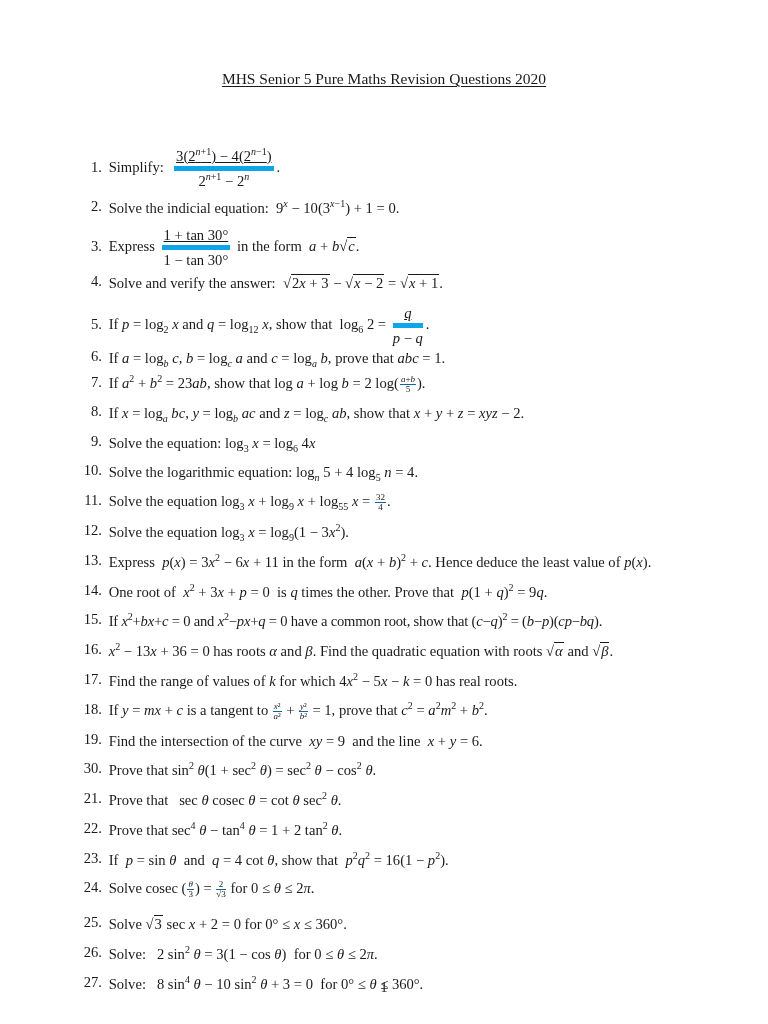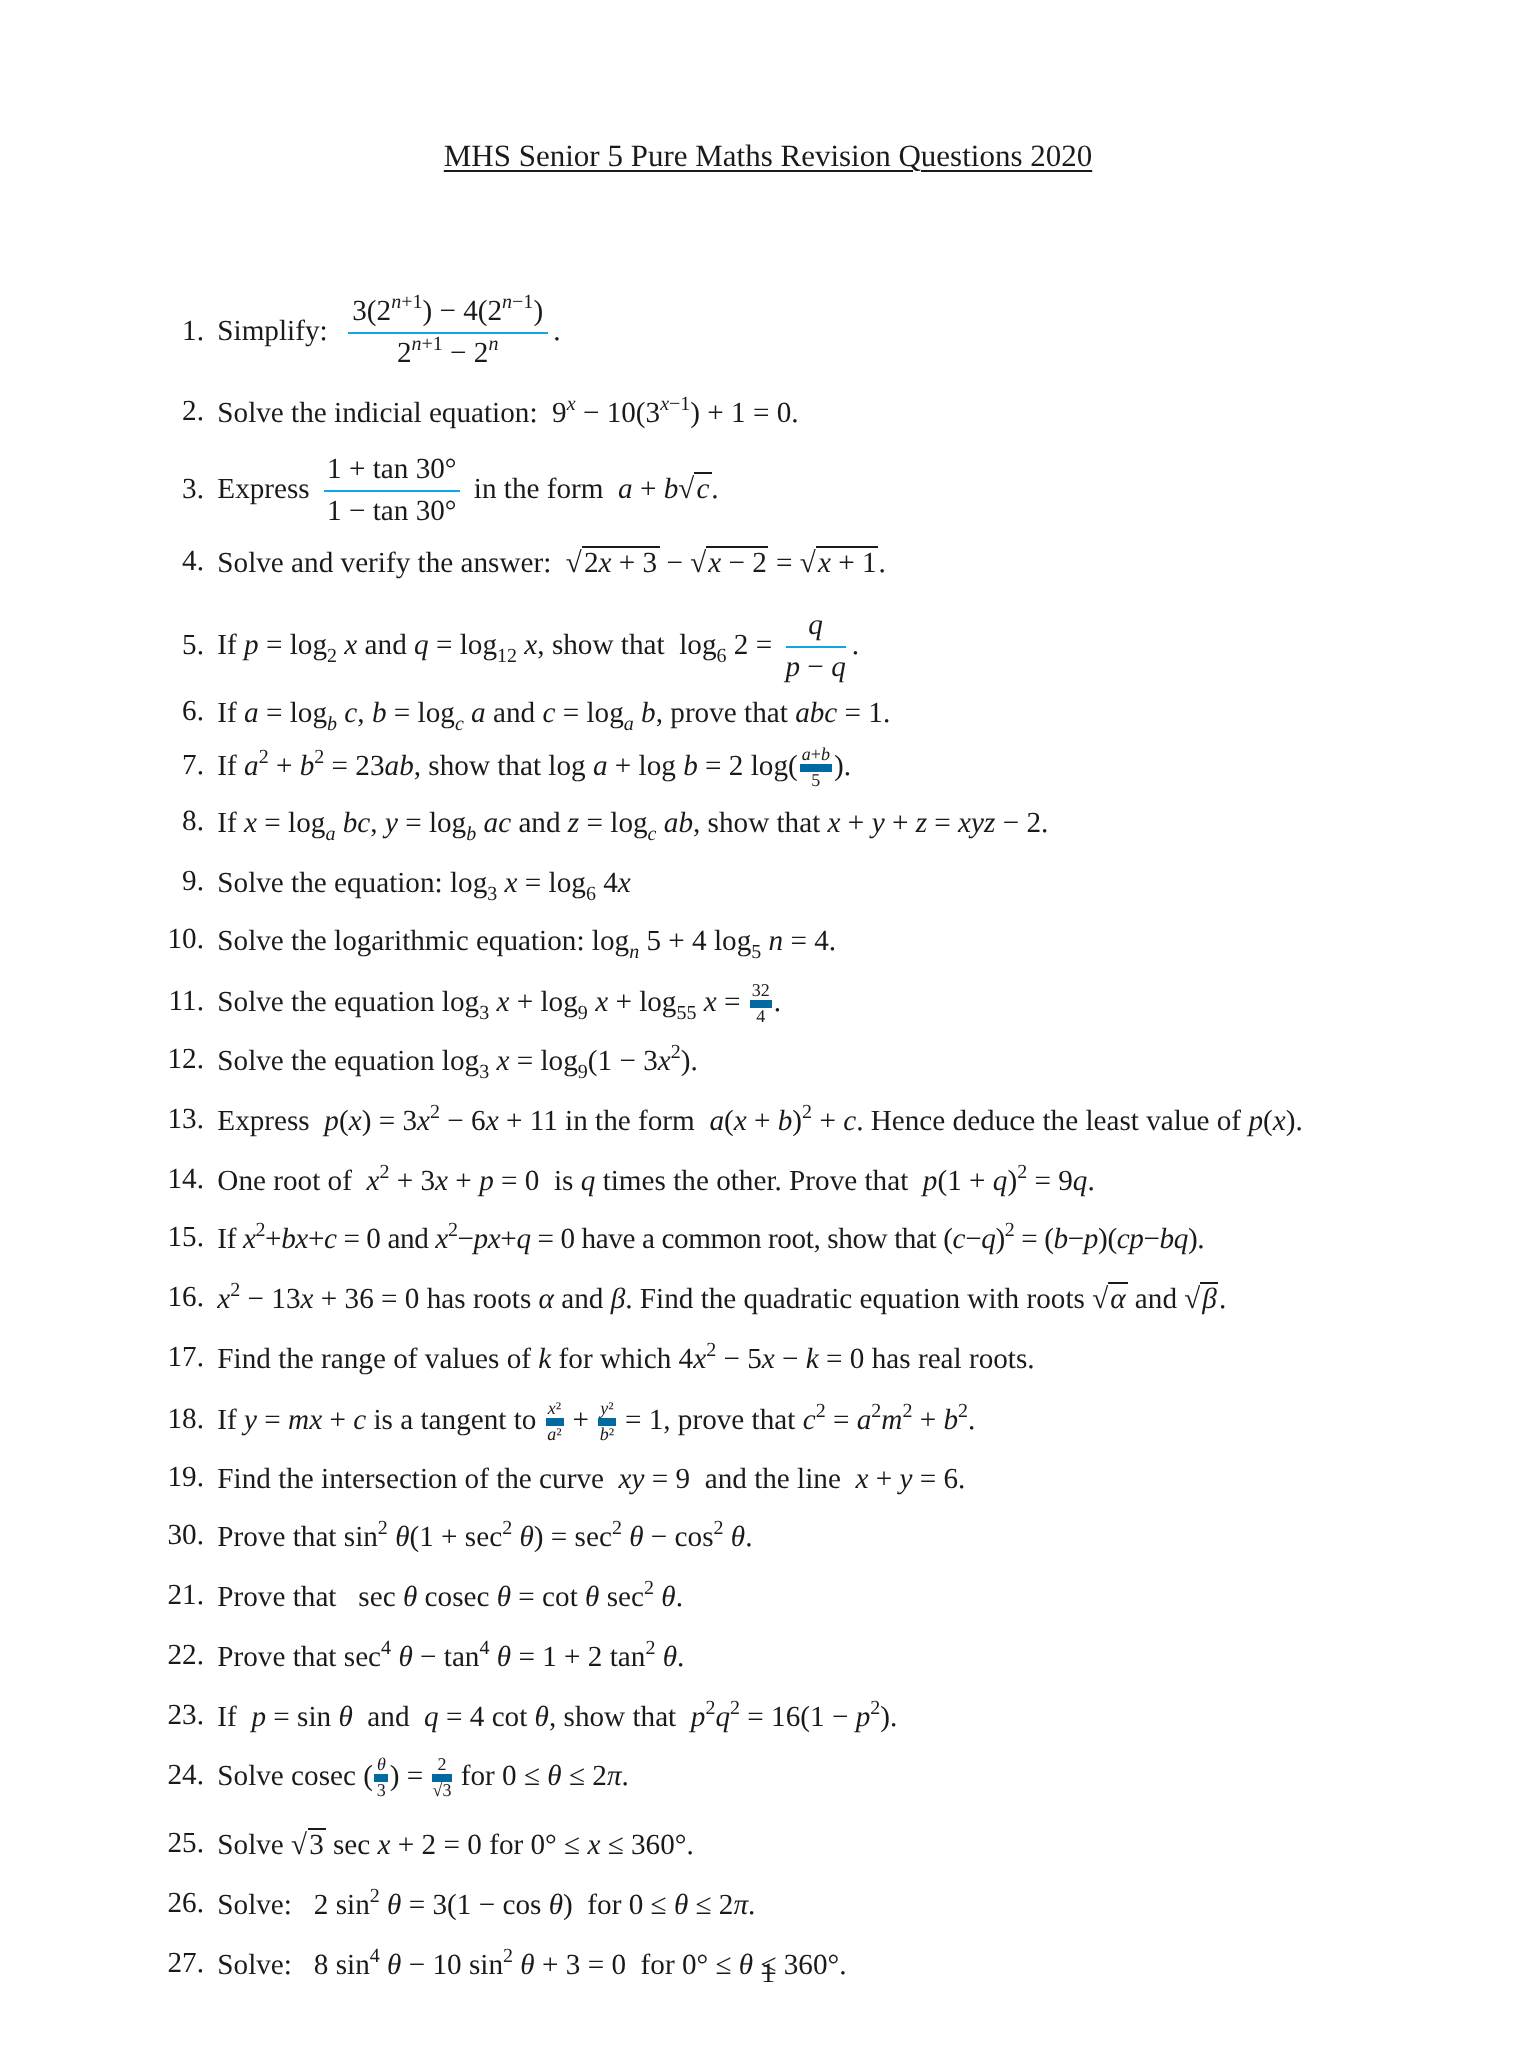--- a/index.html
+++ b/index.html
@@ -5,24 +5,24 @@
   html, body { margin: 0; padding: 0; background: #ffffff; }
   body { width: 768px; height: 1024px; position: relative; overflow: hidden;
          font-family: "DejaVu Serif", "Liberation Serif", serif; color: #1a1a1a; }
   .title { position: absolute; top: 70px; left: 0; width: 768px; text-align: center;
            font-family: "Liberation Serif", serif; font-size: 15.5px; text-decoration: underline; text-underline-offset: 2px; }
   .q { position: absolute; left: 76px; font-family: "Liberation Serif", serif; font-size: 14.6px; white-space: nowrap; line-height: 18px; margin-top: 44px; }
   .q .num { display: inline-block; width: 26px; text-align: right; margin-right: 3px; }
   .q .txt { display: inline-block; vertical-align: middle; }
   .m { font-style: italic; }
   .frac { display: inline-block; vertical-align: middle; text-align: center; margin: 0 3px; }
-  .frac .n { display: block; padding: 0 2px 1px; border-bottom: 1px solid #0ea5e9; }
+  .frac .n { display: block; padding: 0 2px 1px; border-bottom: 5px solid #0ea5e9; text-decoration: underline; }
   .frac .d { display: block; padding-top: 1px; }
   .sfrac { display: inline-block; vertical-align: middle; text-align: center; font-size: 9px; line-height: 9px; margin: 0 1px; }
-  .sfrac .n { display: block; border-bottom: 4px solid #0369a1; padding: 0 1px; }
+  .sfrac .n { display: block; border-bottom: 1px solid #0369a1; padding: 0 1px; }
   .sfrac .d { display: block; }
   sub, sup { font-size: 10px; line-height: 0; }
   .sqrt { border-top: 1px solid #1a1a1a; padding: 0 1px; }
   .page-num { position: absolute; top: 980px; left: 0; width: 768px; text-align: center;
               font-family: "Liberation Serif", serif; font-size: 14px; }
 </style>
 </head>
 <body>
 
 <div>

